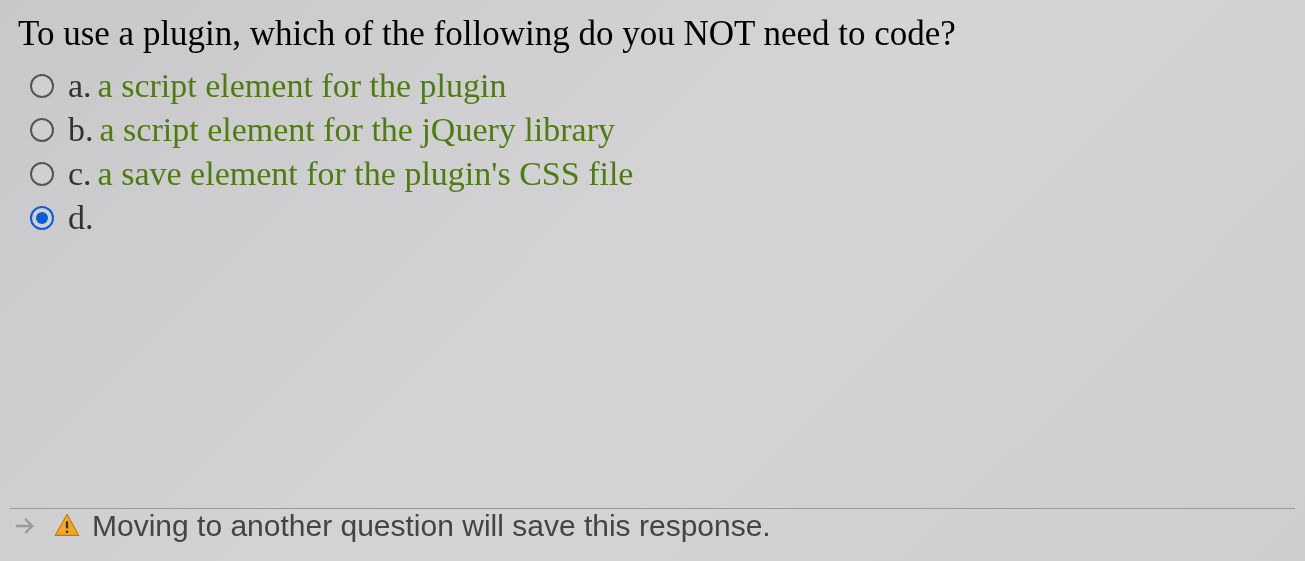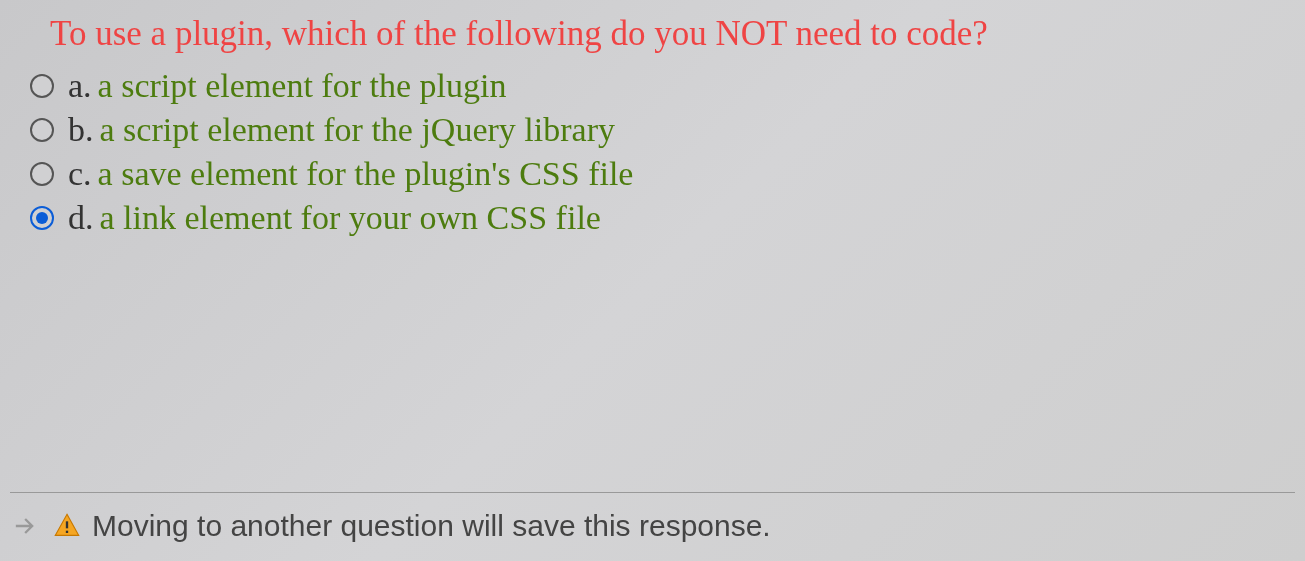--- a/index.html
+++ b/index.html
@@ -12,24 +12,23 @@
       height: 561px;
       background: linear-gradient(135deg, #c8c8ca 0%, #d4d4d6 50%, #cecece 100%);
       font-family: Georgia, 'Times New Roman', serif;
       color: #2a2a2a;
       padding: 10px 18px;
       position: relative;
       overflow: hidden;
     }
     .question-text {
       font-size: 35px;
-      color: #ef4444;
+      color: #000000;
       margin-bottom: 10px;
       line-height: 1.35;
-      margin-left: 32px;
     }
     .options {
       margin-left: 12px;
     }
     .option-row {
       display: flex;
       align-items: center;
       margin-bottom: 6px;
     }
     .radio {
@@ -67,21 +66,20 @@
       color: #4d7c0f;
     }
     .footer-row {
       position: absolute;
       bottom: 18px;
       left: 10px;
       right: 10px;
       display: flex;
       align-items: center;
       border-top: 1px solid #999;
-      padding-top: 16px;
     }
     .arrow-icon {
       width: 28px;
       height: 28px;
       display: inline-flex;
       align-items: center;
       justify-content: center;
       color: #888;
       font-size: 24px;
       margin-right: 14px;
@@ -121,21 +119,20 @@
     <span class="option-text">a script element for the jQuery library</span>
   </div>
   <div class="option-row">
     <span class="radio"></span>
     <span class="option-letter">c.</span>
     <span class="option-text">a save element for the plugin's CSS file</span>
   </div>
   <div class="option-row">
     <span class="radio selected"></span>
     <span class="option-letter">d.</span>
-    <span class="option-text">a link element for your own CSS file</span>
   </div>
 </div>
 
 <div class="footer-row">
   <span class="arrow-icon">
     <svg viewBox="0 0 24 24" fill="none" stroke="#999" stroke-width="2">
       <path d="M5 12h14M13 6l6 6-6 6"></path>
     </svg>
   </span>
   <span class="warning-icon">

